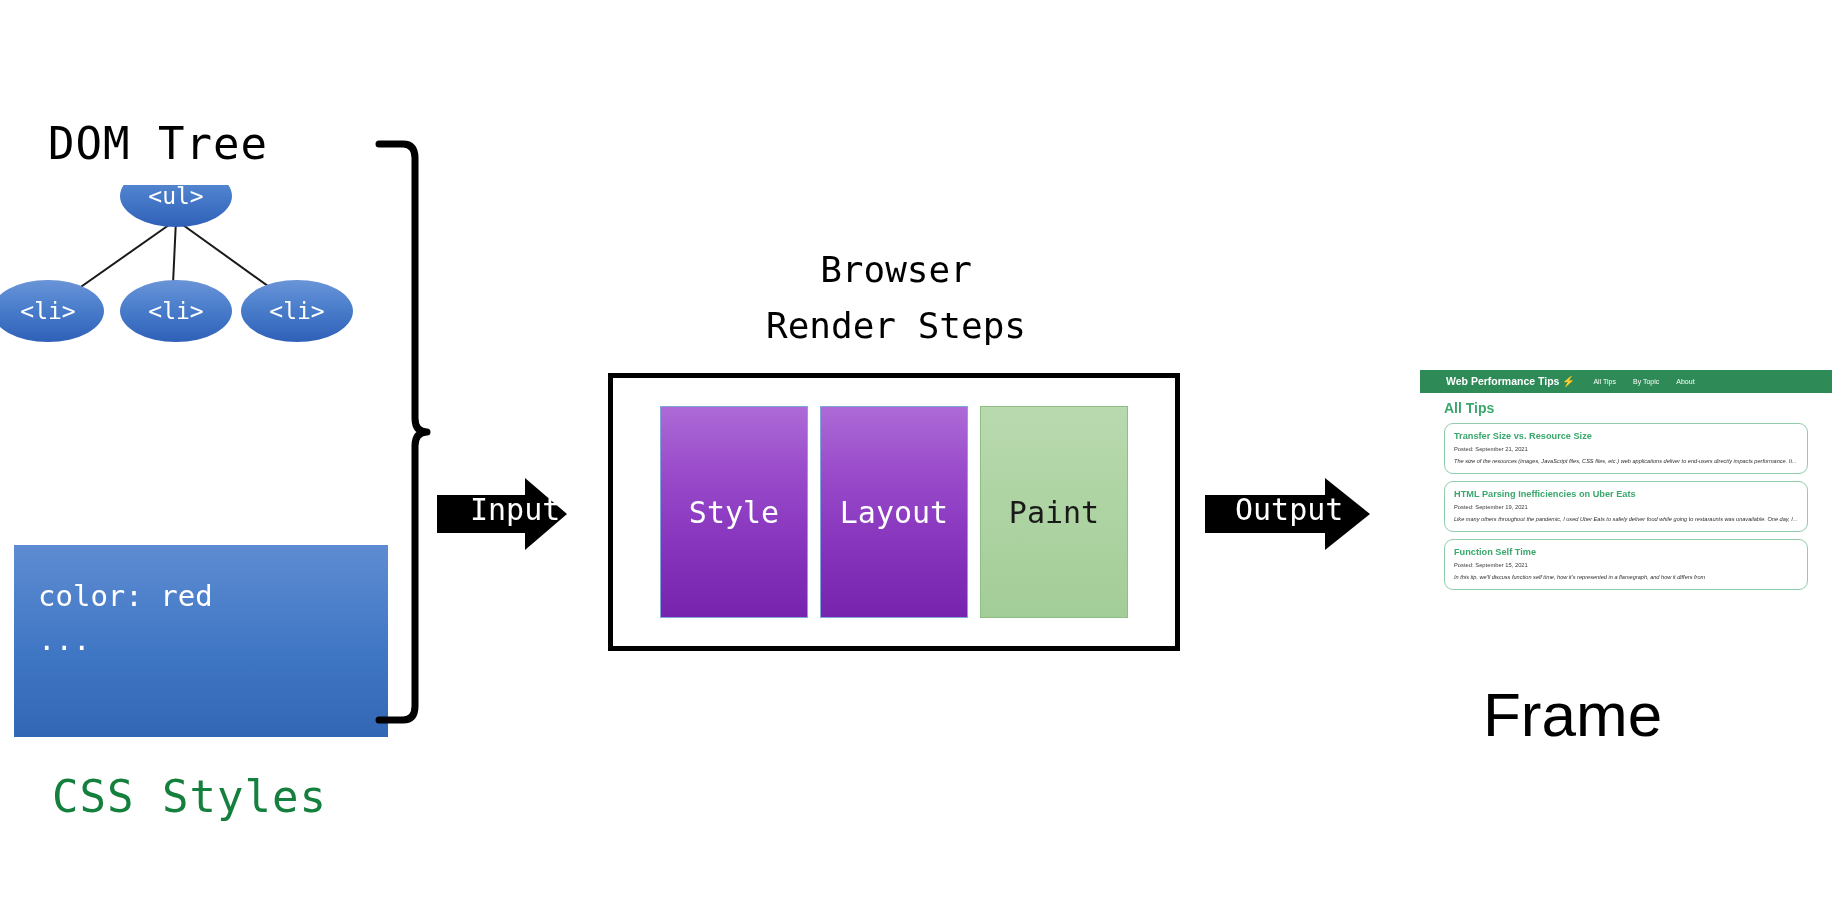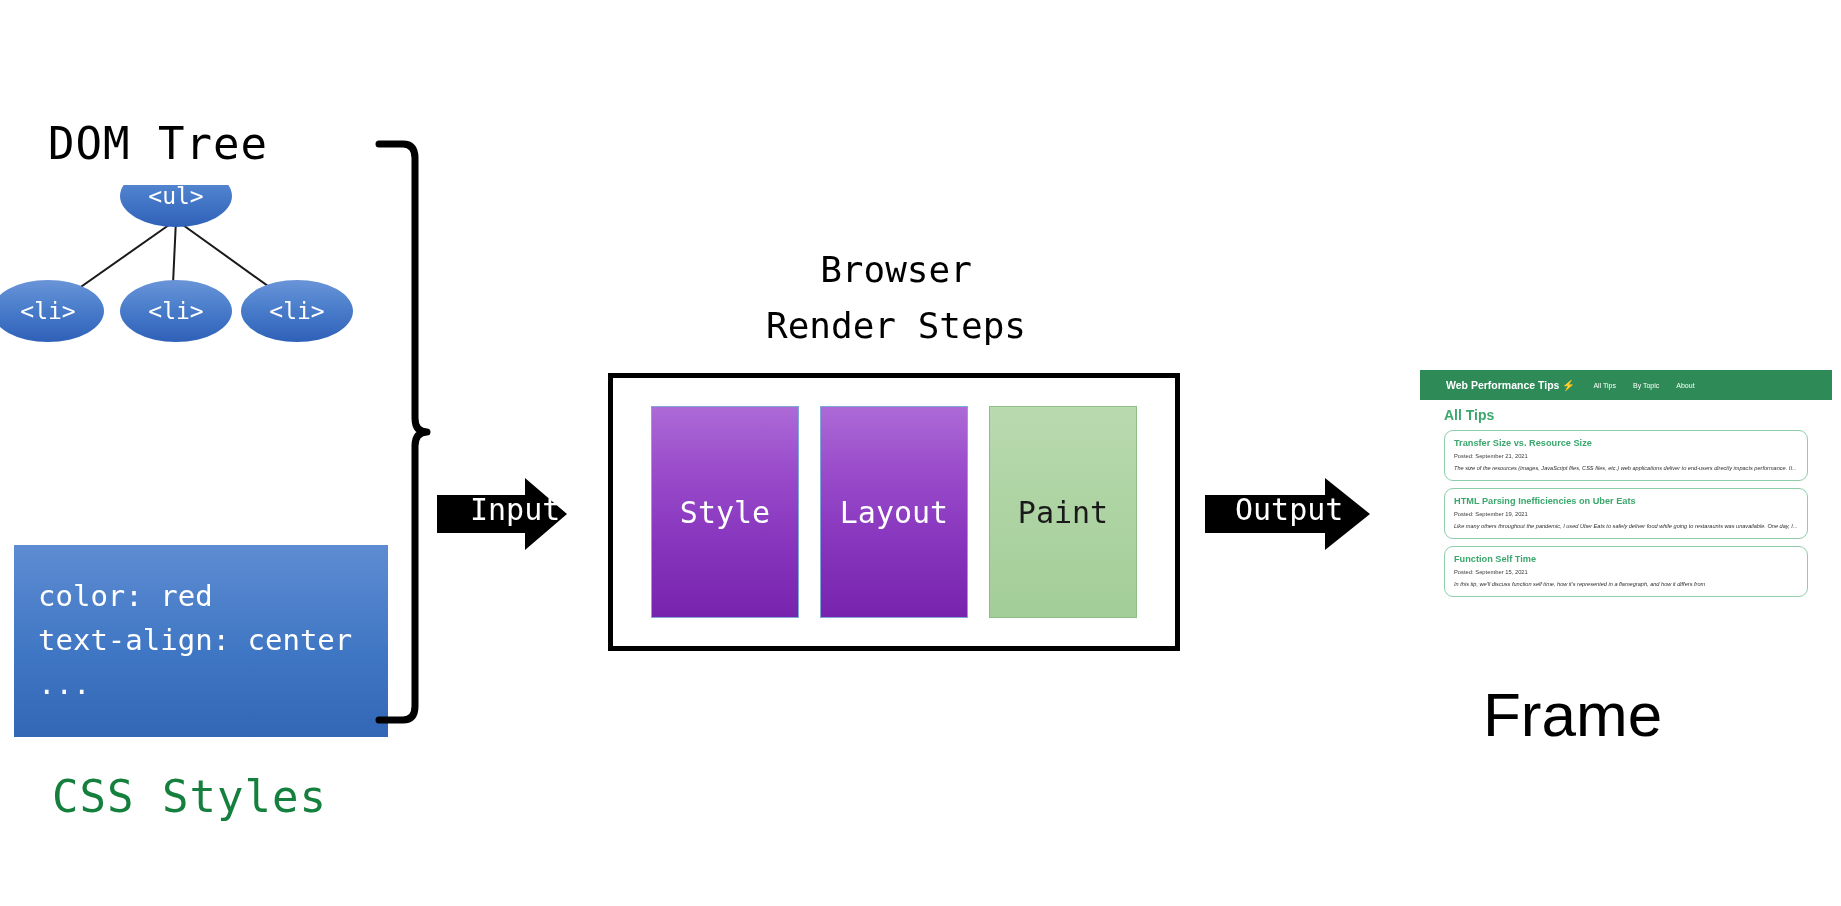--- a/index.html
+++ b/index.html
@@ -88,21 +88,21 @@
   }
   #render-box {
     left: 608px; top: 373px;
     width: 572px; height: 278px;
     border: 5px solid #000000;
     background: #ffffff;
     box-sizing: border-box;
     display: flex;
     align-items: center;
     justify-content: center;
-    gap: 21px;
+    gap: 12px;
   }
   .step-box {
     width: 148px;
     height: 212px;
     display: flex;
     align-items: center;
     justify-content: center;
     font-family: "DejaVu Sans Mono", monospace;
     font-size: 30px;
     box-sizing: border-box;
@@ -121,21 +121,21 @@
   
   #frame-shot {
     left: 1420px; top: 370px;
     width: 412px; height: 290px;
     background: #ffffff;
     overflow: hidden;
     box-sizing: border-box;
     font-family: "Liberation Sans", sans-serif;
   }
   #frame-nav {
-    height: 30px;
+    height: 23px;
     background: #2e8b57;
     display: flex;
     align-items: center;
     padding-left: 26px;
   }
   #frame-brand {
     color: #ffffff;
     font-size: 10.5px;
     font-weight: 600;
     white-space: nowrap;
@@ -217,21 +217,20 @@
     <text class="node-text" x="176" y="134" text-anchor="middle">&lt;li&gt;</text>
   </g>
   <g>
     <ellipse cx="297" cy="126" rx="56" ry="31" fill="url(#nodeGrad)"></ellipse>
     <text class="node-text" x="297" y="134" text-anchor="middle">&lt;li&gt;</text>
   </g>
 </svg>
 
 <div class="abs" id="css-block">
   <div class="css-line">color: red</div>
-  <div class="css-line">text-align: center</div>
   <div class="css-line">...</div>
 </div>
 
 <div class="abs" id="css-styles-label">CSS Styles</div>
 
 <svg class="abs" id="group-brace" width="70" height="600">
   <path d="M 4 4
            L 28 4
            Q 40 4 40 18
            L 40 278

